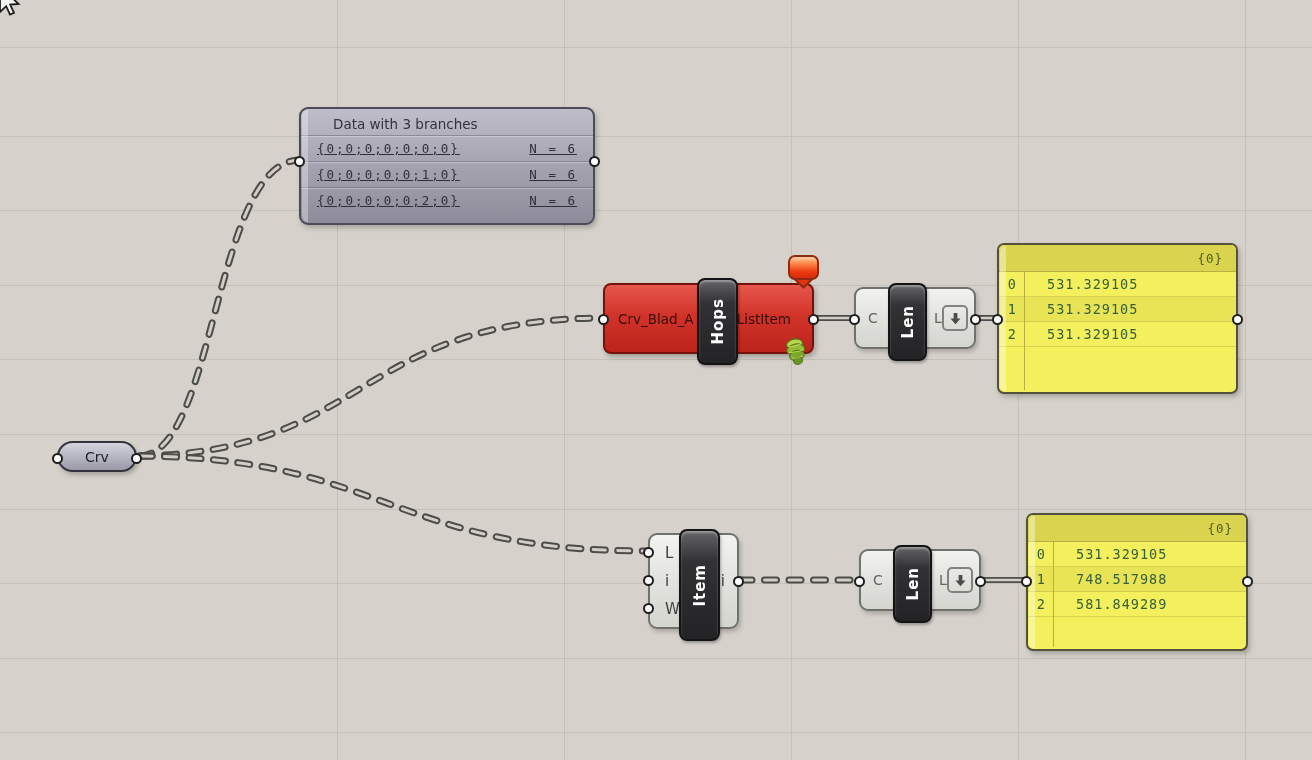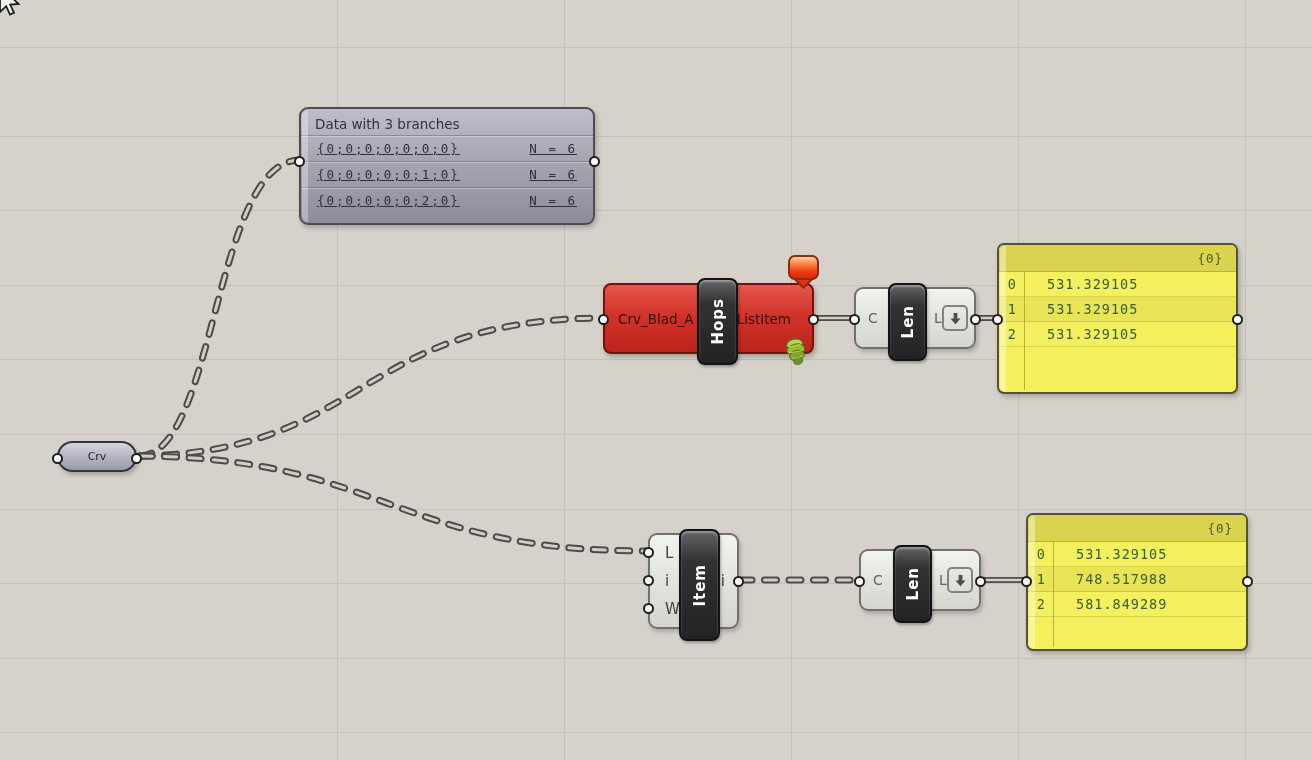--- a/index.html
+++ b/index.html
@@ -15,29 +15,29 @@
 
   
   .grip{position:absolute;width:11px;height:11px;border-radius:50%;background:#fff;
         border:2.5px solid #1e1e1e;box-sizing:border-box;z-index:4;}
 
   
   .datapanel{left:299px;top:107px;width:296px;height:118px;border:2px solid #4c4b57;border-radius:9px;
     background:linear-gradient(#bfbdc9,#a7a5b2 45%,#8e8c9a);box-shadow:2px 3px 5px rgba(0,0,0,.22);}
   .datapanel::before{content:"";position:absolute;left:1px;top:1px;bottom:1px;width:6px;
     background:rgba(255,255,255,.32);border-radius:6px 0 0 6px;}
-  .dp-title{padding:7px 14px 3px;font-size:13.5px;color:#33333c;}
+  .dp-title{padding:7px 14px 3px;font-size:13.5px;color:#33333c;margin-left:18px;}
   .dp-row{display:flex;justify-content:space-between;align-items:center;height:25px;padding:0 16px;
     font-family:"DejaVu Sans Mono","Liberation Mono",monospace;font-size:12.5px;letter-spacing:2px;color:#2f2f38;
     border-top:1px solid rgba(90,88,110,.45);box-shadow:inset 0 1px 0 rgba(255,255,255,.3);text-decoration:underline;}
 
   
   .crv{left:57px;top:441px;width:80px;height:31px;border:2px solid #33333d;border-radius:16px;
     background:linear-gradient(#d4d4de,#b9b9c5 45%,#9b99a8);display:flex;align-items:center;justify-content:center;
-    font-size:11px;color:#1f1f28;box-shadow:2px 3px 4px rgba(0,0,0,.22);}
+    font-size:14px;color:#1f1f28;box-shadow:2px 3px 4px rgba(0,0,0,.22);}
 
   
   .gbody{border:2px solid #70706c;border-radius:9px;background:linear-gradient(#f2f2ef,#e2e2de 50%,#d5d5d0);
     box-shadow:2px 3px 4px rgba(0,0,0,.2);}
   .capsule{position:absolute;border:2px solid #141416;border-radius:8px;
     background:linear-gradient(#646466,#323234 28%,#232325);box-shadow:inset 0 2px 2px rgba(255,255,255,.35),1px 2px 3px rgba(0,0,0,.3);
     display:flex;align-items:center;justify-content:center;}
   .vtext{writing-mode:vertical-rl;transform:rotate(180deg);color:#fff;font-weight:bold;font-size:15px;letter-spacing:1px;}
 
   

